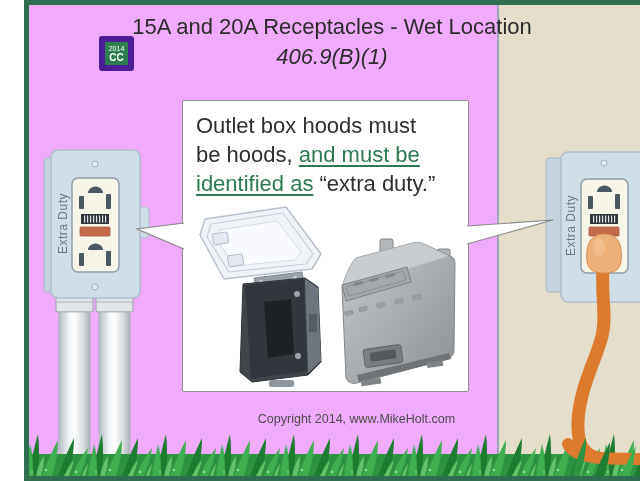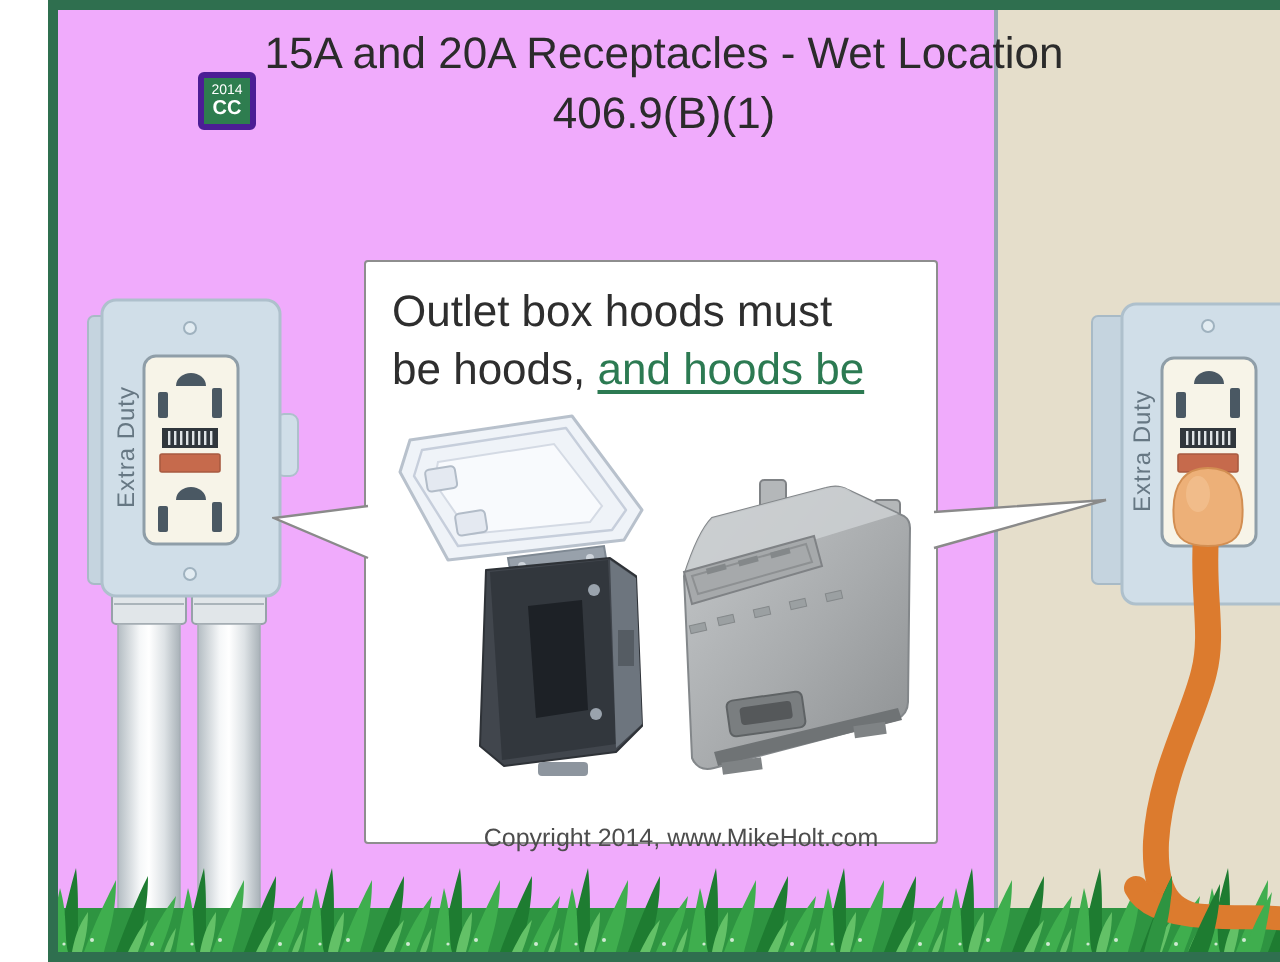--- a/index.html
+++ b/index.html
@@ -1,38 +1,38 @@
 <!DOCTYPE html>
 <html><head>
 <meta charset="utf-8">
 <style>
   html,body{margin:0;padding:0;background:#fff;font-family:"Liberation Sans",sans-serif;}
   #stage{position:relative;width:640px;height:481px;background:#f0abfc;overflow:hidden;margin-left:24px;}
   .frame{position:absolute;inset:0;border:5px solid #2f6f4f;z-index:10;pointer-events:none;box-sizing:border-box;}
   .wall{position:absolute;left:473px;top:0;right:0;bottom:0;background:#e5decb;border-left:2px solid #98a7b3;z-index:1;}
   .title{position:absolute;left:4px;top:12px;width:608px;text-align:center;z-index:2;color:#2b2b2b;
          font-size:22px;line-height:30px;}
-  .title .l3{text-align:center;}
-  .badge{position:absolute;left:75px;top:36px;width:23px;height:23px;background:#2e7d4f;border:3px solid #4c1d95;
+  .title .l3{font-style:italic;text-align:center;}
+  .badge{position:absolute;left:75px;top:36px;width:23px;height:23px;background:#2e7d4f;border:6px solid #4c1d95;
          border-radius:3px;color:#fff;text-align:center;z-index:3;}
   .badge .y{font-size:7px;line-height:9px;display:block;margin-top:2px;}
   .badge .c{font-size:10px;line-height:10px;font-weight:bold;display:block;}
   .scene{position:absolute;z-index:2;}
   #scene-left{left:15px;top:140px;}
   #scene-right{left:515px;top:140px;}
-  .callout{position:absolute;left:158px;top:130px;width:285px;height:290px;background:#fff;border:1px solid #8e8e8e;
+  .callout{position:absolute;left:158px;top:100px;width:285px;height:290px;background:#fff;border:1px solid #8e8e8e;
            border-radius:2px;z-index:3;}
   .callout-text{padding:10px 6px 0 13px;font-size:22px;line-height:29px;color:#2e2e2e;white-space:nowrap;}
   .green-u{color:#2c7a52;text-decoration:underline;text-decoration-color:#2c7a52;text-underline-offset:3px;
            text-decoration-thickness:1.5px;}
   .products{display:flex;align-items:flex-end;margin-left:6px;margin-top:6px;gap:5px;}
   .tail{position:absolute;z-index:2;}
   #tail-left{left:-47px;top:116px;}
   #tail-right{left:283px;top:113px;}
-  .copyright{position:absolute;left:144px;top:412px;width:345px;text-align:center;font-size:12.5px;color:#4d4d4d;z-index:3;}
+  .copyright{position:absolute;left:160px;top:412px;width:345px;text-align:center;font-size:12.5px;color:#4d4d4d;z-index:3;}
   #grass{position:absolute;left:0;bottom:5px;z-index:4;}
   svg text.edlabel{font-family:"Liberation Sans",sans-serif;font-size:12px;fill:#667783;letter-spacing:.5px;}
 </style>
 </head>
 <body>
 
 <div id="stage">
 
   <div class="wall"></div>
 
@@ -128,21 +128,22 @@
     <svg id="tail-left" class="tail" width="49" height="36">
       <path d="M48,6 L1,12 L48,32 Z" fill="#ffffff"></path>
       <path d="M48,6 L1,12 L48,32" fill="none" stroke="#8a8a8a" stroke-width="1.2"></path>
     </svg>
     <svg id="tail-right" class="tail" width="89" height="34">
       <path d="M1,12 L87,6 L1,30 Z" fill="#ffffff"></path>
       <path d="M1,12 L87,6 L1,30" fill="none" stroke="#8a8a8a" stroke-width="1.2"></path>
     </svg>
     <div class="callout-text">
       <div><span>Outlet box hoods must</span></div>
-      <div><span>be hoods, </span><span class="green-u">and hoods be</span></div>
+      <div><span>be hoods, </span><span class="green-u">and must be</span></div>
+      <div><span class="green-u">identified as</span><span> “extra duty.”</span></div>
     </div>
     <div class="products">
 
       <svg width="135" height="186" viewBox="0 0 135 186">
         <polygon points="16,15 97,3 132,50 123,65 35,75 11,31" fill="#eef2f8" opacity="0.92" stroke="#b2bcc8" stroke-width="1.5" stroke-linejoin="round"></polygon>
         <polygon points="22,20 94,9 124,50 117,60 40,68 18,33" fill="none" stroke="#c6cedb" stroke-width="1.2" stroke-linejoin="round"></polygon>
         <polygon points="30,26 88,17 112,48 106,56 46,62 28,36" fill="#f8fafd" stroke="#d4dae4" stroke-width="1"></polygon>
         <rect x="24" y="29" width="15" height="11" rx="2" fill="#e4e9f1" stroke="#b2bcc8" transform="rotate(-9 31 34)"></rect>
         <rect x="39" y="51" width="15" height="11" rx="2" fill="#e4e9f1" stroke="#b2bcc8" transform="rotate(-9 46 56)"></rect>
         <polygon points="65,74 113,68 115,80 67,86" fill="#98a1ab" stroke="#7e8892"></polygon>

